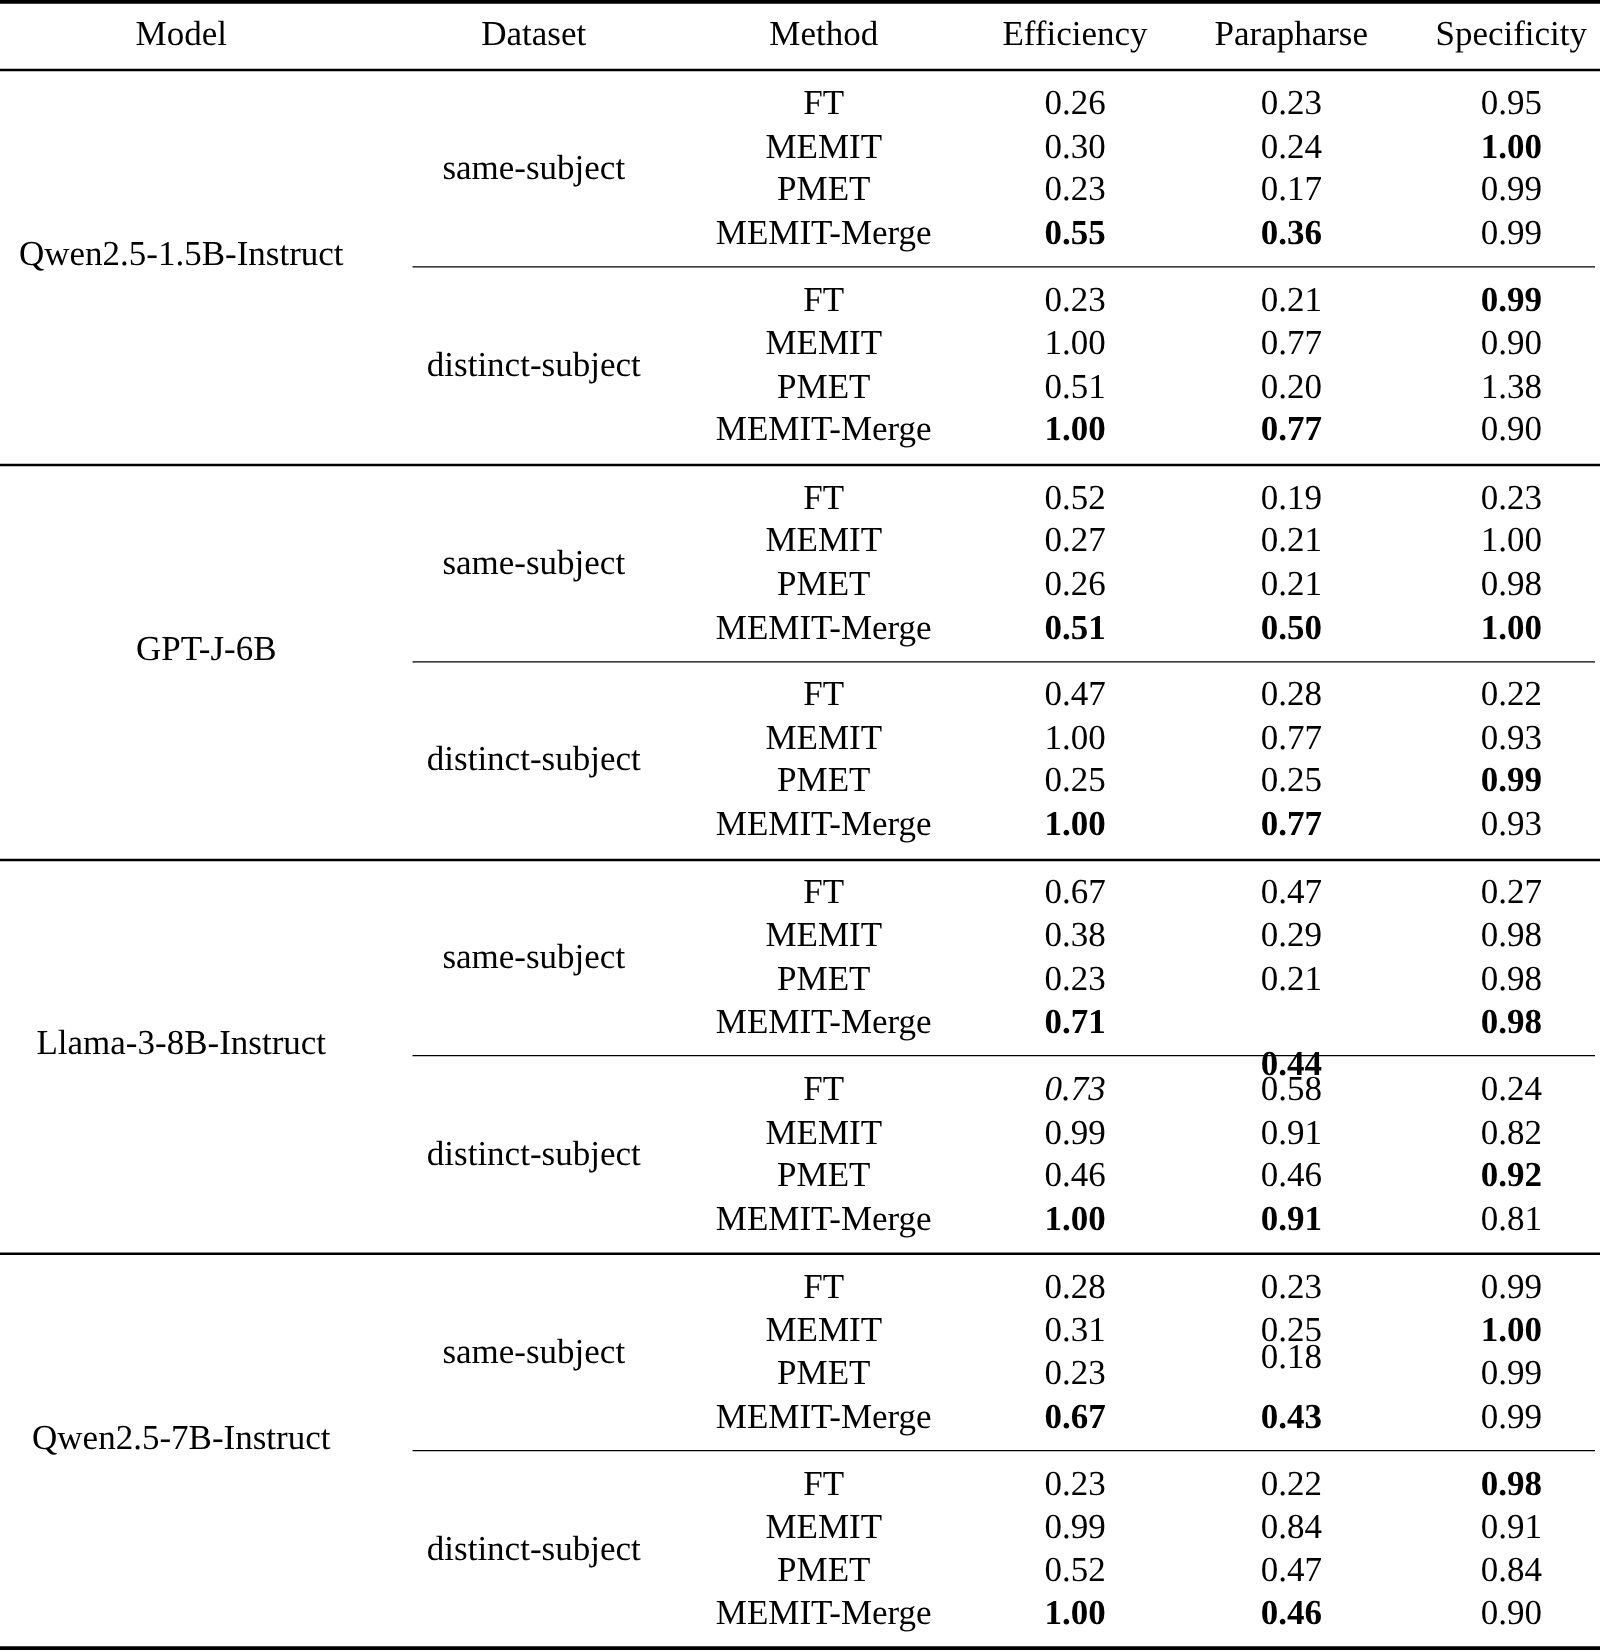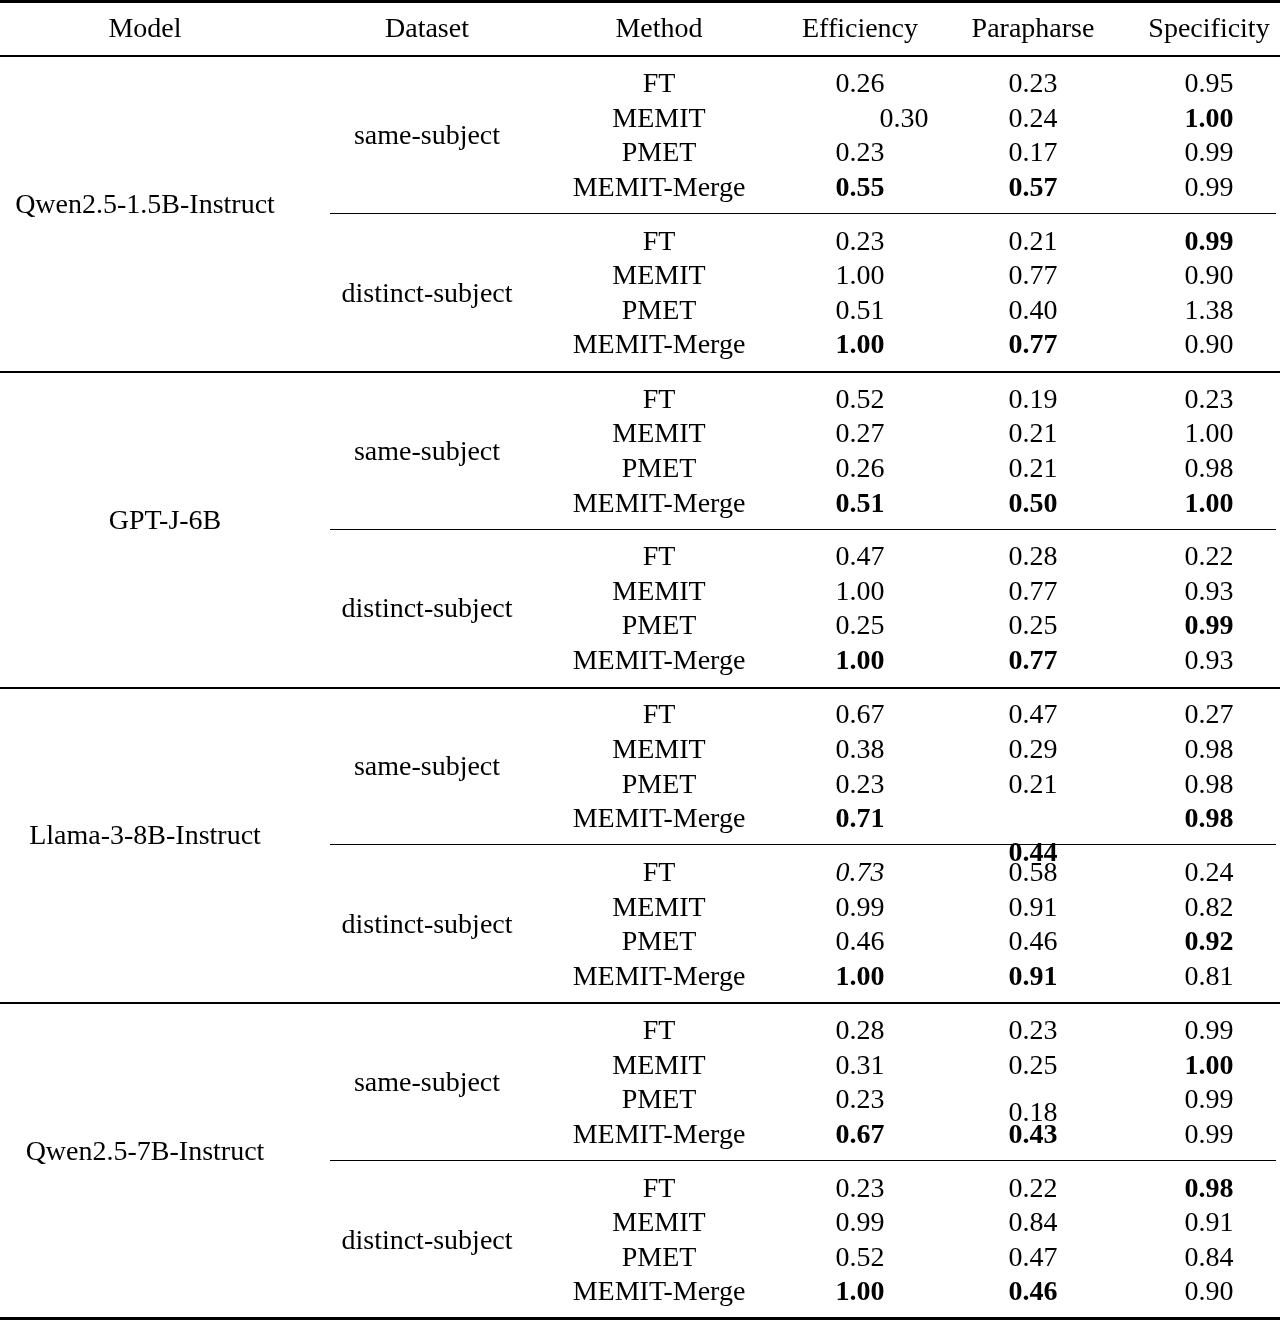--- a/index.html
+++ b/index.html
@@ -22,44 +22,44 @@
     <div class="txt" style="left: 1033px; top: 11px;">Parapharse</div>
     <div class="txt" style="left: 1209px; top: 11px;">Specificity</div>
     <div class="rule" style="top: 55px; left: 0px; width: 1280px; height: 2px;"></div>
     <div class="txt" style="left: 145px; top: 187px;">Qwen2.5-1.5B-Instruct</div>
     <div class="txt" style="left: 427px; top: 118px;">same-subject</div>
     <div class="txt" style="left: 659px; top: 66px;">FT</div>
     <div class="txt" style="left: 860px; top: 66px;">0.26</div>
     <div class="txt" style="left: 1033px; top: 66px;">0.23</div>
     <div class="txt" style="left: 1209px; top: 66px;">0.95</div>
     <div class="txt" style="left: 659px; top: 100.6px;">MEMIT</div>
-    <div class="txt" style="left: 904px; top: 100.6px;">0.30</div>
+    <div class="txt" style="left: 860px; top: 100.6px;">0.30</div>
     <div class="txt" style="left: 1033px; top: 100.6px;">0.24</div>
     <div class="txt b" style="left: 1209px; top: 100.6px;">1.00</div>
     <div class="txt" style="left: 659px; top: 135.2px;">PMET</div>
     <div class="txt" style="left: 860px; top: 135.2px;">0.23</div>
     <div class="txt" style="left: 1033px; top: 135.2px;">0.17</div>
     <div class="txt" style="left: 1209px; top: 135.2px;">0.99</div>
     <div class="txt" style="left: 659px; top: 169.8px;">MEMIT-Merge</div>
     <div class="txt b" style="left: 860px; top: 169.8px;">0.55</div>
-    <div class="txt b" style="left: 1033px; top: 169.8px;">0.57</div>
+    <div class="txt b" style="left: 1033px; top: 169.8px;">0.36</div>
     <div class="txt" style="left: 1209px; top: 169.8px;">0.99</div>
     <div class="rule" style="top: 213px; left: 330px; width: 946px; height: 1px;"></div>
     <div class="txt" style="left: 427px; top: 275.5px;">distinct-subject</div>
     <div class="txt" style="left: 659px; top: 223.5px;">FT</div>
     <div class="txt" style="left: 860px; top: 223.5px;">0.23</div>
     <div class="txt" style="left: 1033px; top: 223.5px;">0.21</div>
     <div class="txt b" style="left: 1209px; top: 223.5px;">0.99</div>
     <div class="txt" style="left: 659px; top: 258.1px;">MEMIT</div>
     <div class="txt" style="left: 860px; top: 258.1px;">1.00</div>
     <div class="txt" style="left: 1033px; top: 258.1px;">0.77</div>
     <div class="txt" style="left: 1209px; top: 258.1px;">0.90</div>
     <div class="txt" style="left: 659px; top: 292.7px;">PMET</div>
     <div class="txt" style="left: 860px; top: 292.7px;">0.51</div>
-    <div class="txt" style="left: 1033px; top: 292.7px;">0.40</div>
+    <div class="txt" style="left: 1033px; top: 292.7px;">0.20</div>
     <div class="txt" style="left: 1209px; top: 292.7px;">1.38</div>
     <div class="txt" style="left: 659px; top: 327.3px;">MEMIT-Merge</div>
     <div class="txt b" style="left: 860px; top: 327.3px;">1.00</div>
     <div class="txt b" style="left: 1033px; top: 327.3px;">0.77</div>
     <div class="txt" style="left: 1209px; top: 327.3px;">0.90</div>
     <div class="rule" style="top: 371px; left: 0px; width: 1280px; height: 2px;"></div>
     <div class="txt" style="left: 145px; top: 502.7px; margin-left: 20px;">GPT-J-6B</div>
     <div class="txt" style="left: 427px; top: 433.7px;">same-subject</div>
     <div class="txt" style="left: 659px; top: 381.7px;">FT</div>
     <div class="txt" style="left: 860px; top: 381.7px;">0.52</div>
@@ -138,21 +138,21 @@
     <div class="txt" style="left: 659px; top: 1013.1px;">FT</div>
     <div class="txt" style="left: 860px; top: 1013.1px;">0.28</div>
     <div class="txt" style="left: 1033px; top: 1013.1px;">0.23</div>
     <div class="txt" style="left: 1209px; top: 1013.1px;">0.99</div>
     <div class="txt" style="left: 659px; top: 1047.7px;">MEMIT</div>
     <div class="txt" style="left: 860px; top: 1047.7px;">0.31</div>
     <div class="txt" style="left: 1033px; top: 1047.7px;">0.25</div>
     <div class="txt b" style="left: 1209px; top: 1047.7px;">1.00</div>
     <div class="txt" style="left: 659px; top: 1082.3px;">PMET</div>
     <div class="txt" style="left: 860px; top: 1082.3px;">0.23</div>
-    <div class="txt" style="left: 1033px; top: 1095px; font-family: Liberation Serif, serif;">0.18</div>
+    <div class="txt" style="left: 1033px; top: 1069px; font-family: Liberation Serif, serif;">0.18</div>
     <div class="txt" style="left: 1209px; top: 1082.3px;">0.99</div>
     <div class="txt" style="left: 659px; top: 1116.9px;">MEMIT-Merge</div>
     <div class="txt b" style="left: 860px; top: 1116.9px;">0.67</div>
     <div class="txt b" style="left: 1033px; top: 1116.9px;">0.43</div>
     <div class="txt" style="left: 1209px; top: 1116.9px;">0.99</div>
     <div class="rule" style="top: 1160.1px; left: 330px; width: 946px; height: 1px;"></div>
     <div class="txt" style="left: 427px; top: 1222.6px;">distinct-subject</div>
     <div class="txt" style="left: 659px; top: 1170.6px;">FT</div>
     <div class="txt" style="left: 860px; top: 1170.6px;">0.23</div>
     <div class="txt" style="left: 1033px; top: 1170.6px;">0.22</div>

